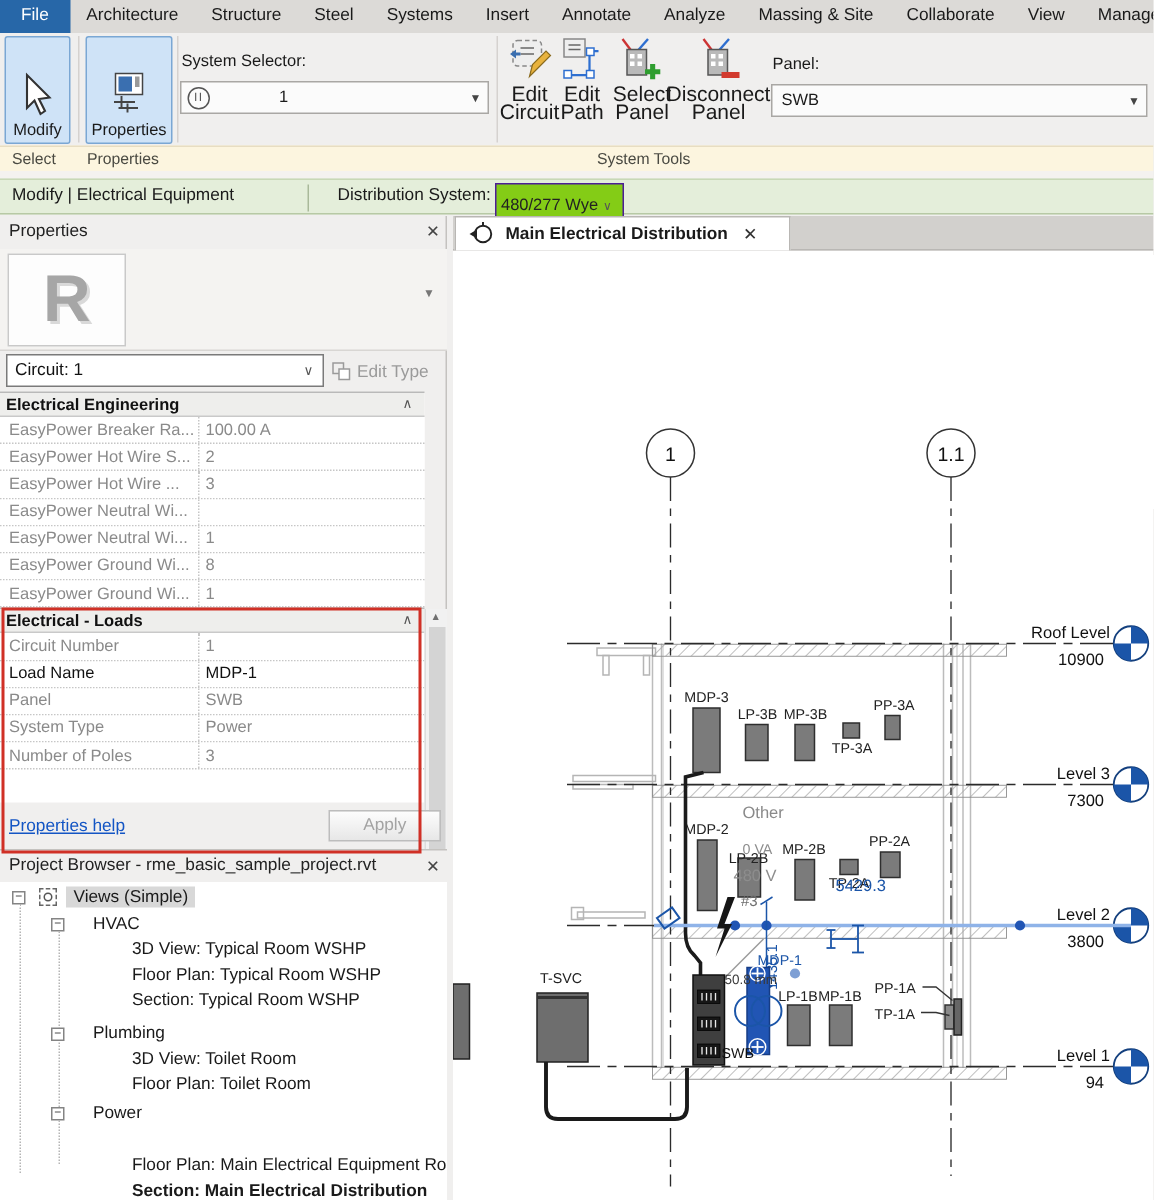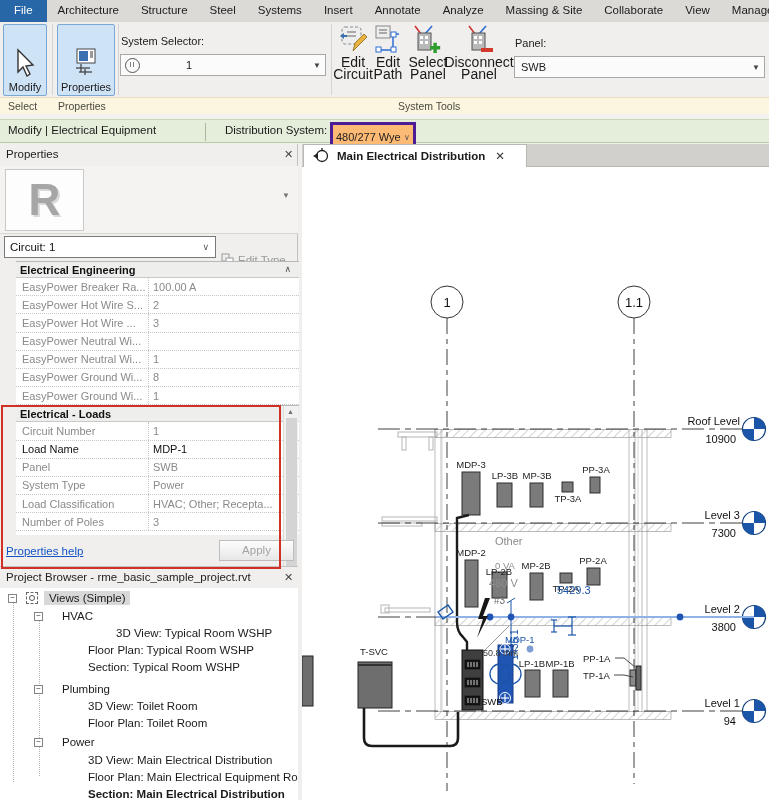--- a/index.html
+++ b/index.html
@@ -21,32 +21,32 @@
   .grouprow span { position:absolute; top:2px; }
   .sslabel { font-size:11px; color:#1a1a1a; }
   .dropdown { border:1px solid #a9a7a4; background:#fbfbfb; font-size:11px; color:#1a1a1a; display:flex; align-items:center;gap:42px; }
   .dd-arrow { margin-left:auto; color:#444; font-size:8px; padding-right:4px; }
   .toolbtn { display:flex; flex-direction:column; align-items:center; font-size:14px; color:#1a1a1a; line-height:12px; }
   .sysicon { width:15px; height:15px; border:1.5px solid #555; border-radius:50%; font-size:8px; color:#555; text-align:center; line-height:12px; margin:0 4px; letter-spacing:1px;}
 
   
   .modbar { left:0; top:119px; width:769px; height:24px; background:#e4eeda; border-top:1px solid #c8d8b6; border-bottom:1px solid #b7c9a5; font-size:11.5px; color:#1a1a1a; }
   .modbar .vline { position:absolute; left:205px; top:3px; height:18px; width:1px; background:#a9b99a; }
-  .distdd { background:#fdba74; border:3px solid #4c1d95; height:30px; padding:0 3px; font-size:11px; display:flex; align-items:center; color:#222; }
+  .distdd { background:#84cc16; border:1px solid #4c1d95; height:30px; padding:0 3px; font-size:11px; display:flex; align-items:center; color:#222; }
 
   
   .leftpanel { left:0; top:144px; width:298px; height:656px; background:#f0efee; border-right:1px solid #c4c2bf; }
   .pane-title { font-size:11.5px; color:#222; }
   .xbtn { font-size:11px; color:#444; }
   .palette { left:0; top:22px; width:298px; height:68px; background:#f4f3f1; border-bottom:1px solid #d8d6d3; }
   .rbox { left:5px; top:3px; width:79px; height:62px; background:#fdfdfd; border:1px solid #c9c9c9; text-align:center; }
   .rbox span { font-size:44px; font-weight:bold; color:#a6a6a6; text-shadow:2px 2px 0 #d9d9d9; line-height:60px; }
   .typesel { left:4px; top:92px; width:212px; height:22px; background:#fff; border:1px solid #7a7a7a; font-size:11.5px; color:#111; display:flex; align-items:center; padding-left:5px; }
-  .edittype { left:221px; top:94px; width:72px; height:19px; font-size:11.5px; color:#9a9a9a; display:flex; align-items:center;margin-top:12px; }
-  .ptable { background:#fff;margin-left:16px; }
+  .edittype { left:221px; top:94px; width:72px; height:19px; font-size:11.5px; color:#9a9a9a; display:flex; align-items:center; }
+  .ptable { background:#fff; }
   .psection { height:17px; background:#eeeeec; border-top:1px solid #b9b9b9; border-bottom:1px solid #c9c9c9; font-weight:bold; font-size:11px; color:#111; padding:2px 0 0 4px; position:relative; }
   .psection .chev { position:absolute; right:8px; top:2px; font-weight:normal; color:#555; font-size:9px; }
   .prow { height:18.2px; display:flex; border-bottom:1px dotted #c6c6c6; background:#fff; }
   .plabel { width:133px; padding:2.5px 2px 0 6px; color:#8a8a8a; font-size:11px; border-right:1px dotted #c6c6c6; white-space:nowrap; overflow:hidden; }
   .pvalue { flex:1; padding:2.5px 0 0 4px; color:#8a8a8a; font-size:11px; white-space:nowrap; overflow:hidden; }
   .dark { color:#111; }
   .notes-input { width:138px; height:15px; border:1.5px solid #222; background:#fff; margin-top:0px; }
   .redbox { left:1px; top:261px; width:280px; height:164px; border:2px solid #d03026; pointer-events:none; z-index:5; }
   .scrollv { left:283px; top:262px; width:15px; height:278px; background:#f1f1f1; border-left:1px solid #dcdcdc; }
   .scrollv .thumb { position:absolute; left:2px; top:12px; width:11px; height:150px; background:#d4d4d4; }
@@ -266,24 +266,20 @@
       </div>
       <div class="prow">
         <div class="plabel">Panel</div>
         <div class="pvalue">SWB</div>
       </div>
       <div class="prow">
         <div class="plabel">System Type</div>
         <div class="pvalue">Power</div>
       </div>
       <div class="prow">
-        <div class="plabel">Load Classification</div>
-        <div class="pvalue">HVAC; Other; Recepta...</div>
-      </div>
-      <div class="prow">
         <div class="plabel">Number of Poles</div>
         <div class="pvalue">3</div>
       </div>
     </div>
   </div>
 
   <div class="abs redbox"></div>
 
   <div class="abs scrollv">
     <span class="sarrow" style="top:2px;">▲</span>
@@ -306,21 +302,21 @@
       <span class="expbox" style="left:8px;">−</span>
       <span class="vicon" style="left:26px;">
           <i></i>
         </span>
       <span class="selrow" style="position:absolute; left:44px; top:0; padding:1px 5px;">Views (Simple)</span>
     </div>
     <div class="trow" style="left:0; top:21px; width:298px;">
       <span class="expbox" style="left:34px;">−</span>
       <span style="position:absolute; left:62px; top:1px;">HVAC</span>
     </div>
-    <div class="trow" style="left:0; top:38px; width:308px;margin-left:28px;">
+    <div class="trow" style="left:0; top:38px; width:308px;">
       <span style="position:absolute; left:88px; top:1px;">3D View: Typical Room WSHP</span>
     </div>
     <div class="trow" style="left:0; top:55px; width:298px;">
       <span style="position:absolute; left:88px; top:1px;">Floor Plan: Typical Room WSHP</span>
     </div>
     <div class="trow" style="left:0; top:72px; width:298px;">
       <span style="position:absolute; left:88px; top:1px;">Section: Typical Room WSHP</span>
     </div>
     <div class="trow" style="left:0; top:94px; width:298px;">
       <span class="expbox" style="left:34px;">−</span>
@@ -328,23 +324,20 @@
     </div>
     <div class="trow" style="left:0; top:111px; width:298px;">
       <span style="position:absolute; left:88px; top:1px;">3D View: Toilet Room</span>
     </div>
     <div class="trow" style="left:0; top:128px; width:298px;">
       <span style="position:absolute; left:88px; top:1px;">Floor Plan: Toilet Room</span>
     </div>
     <div class="trow" style="left:0; top:147px; width:298px;">
       <span class="expbox" style="left:34px;">−</span>
       <span style="position:absolute; left:62px; top:1px;">Power</span>
-    </div>
-    <div class="trow" style="left:0; top:165px; width:298px;">
-      <span style="position:absolute; left:88px; top:1px;">3D View: Main Electrical Distribution</span>
     </div>
     <div class="trow" style="left:0; top:182px; width:298px;">
       <span style="position:absolute; left:88px; top:1px; width:210px; overflow:hidden; white-space:nowrap; display:inline-block;">Floor Plan: Main Electrical Equipment Roon</span>
     </div>
     <div class="trow" style="left:0; top:199px; width:298px; font-weight:bold;">
       <span style="position:absolute; left:88px; top:1px;">Section: Main Electrical Distribution</span>
     </div>
   </div>
 </div>
 

